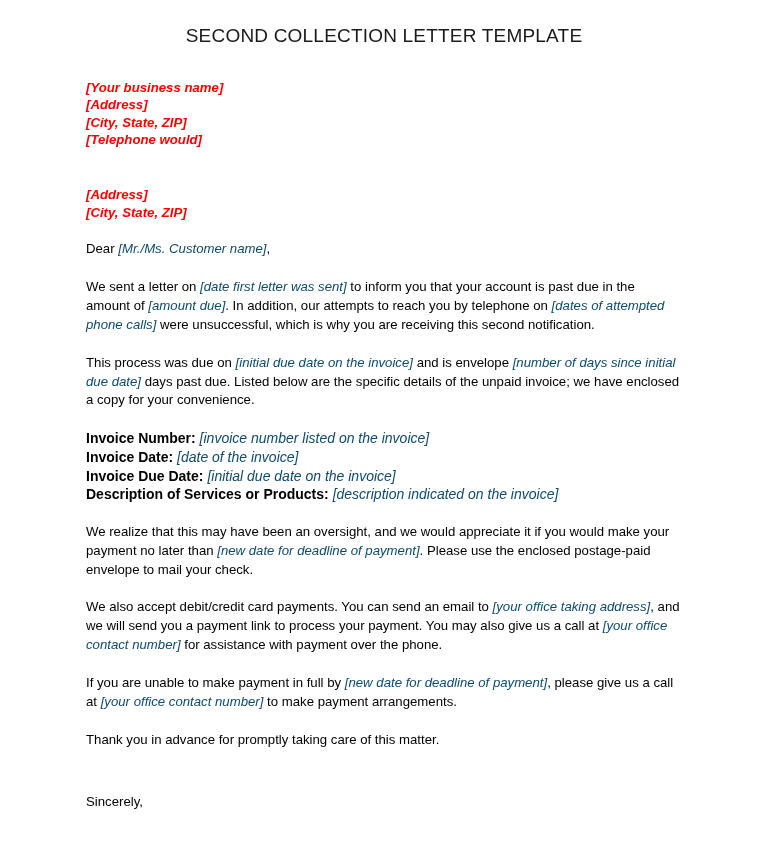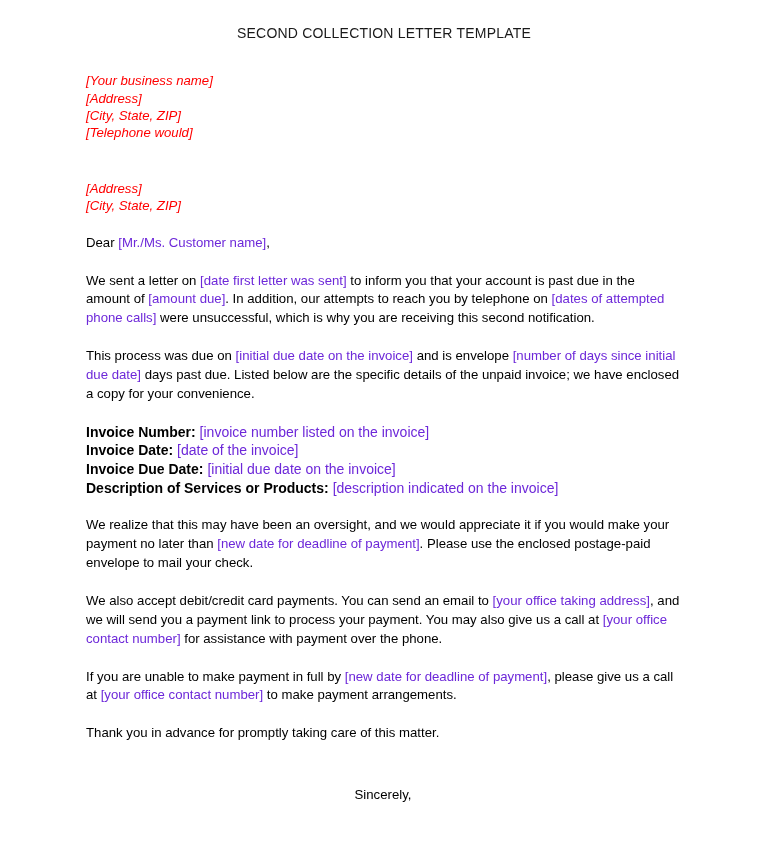--- a/index.html
+++ b/index.html
@@ -17,60 +17,61 @@
   .page {
     width: 768px;
     min-height: 862px;
     box-sizing: border-box;
     padding: 14px 0 0 0;
     background: #ffffff;
     position: relative;
   }
   .doc-title {
     text-align: center;
-    font-size: 14px;
+    font-size: 19px;
     font-weight: 400;
     letter-spacing: 0.2px;
     color: #1a1a1a;
     margin: 10px 0 0 0;
     padding: 0 40px;
     line-height: 1.3;
   }
   .body-wrap {
     padding: 0 88px 0 86px;
     box-sizing: border-box;
   }
   .spacer-lg { height: 30px; }
   .spacer-md { height: 19px; }
   .ph {
-    color: #6d28d9;
+    color: #0c4a6e;
+    font-style: italic;
   }
   .bold {
     font-weight: bold;
   }
   .para {
     font-size: 13.2px;
     line-height: 1.43;
     margin: 0;
     text-align: left;
   }
   .addr-line {
     color: #ff0000;
     font-style: italic;
     font-size: 13.2px;
     line-height: 1.32;
+    font-weight: bold;
   }
   .detail-line {
     font-size: 14px;
     line-height: 1.33;
   }
   .closing {
     font-size: 13.2px;
     line-height: 1.4;
-    text-align: center;
   }
 </style>
 </head>
 <body>
 
 <div class="page">
 
   <h1 class="doc-title">SECOND COLLECTION LETTER TEMPLATE</h1>
 
   <div class="body-wrap">

